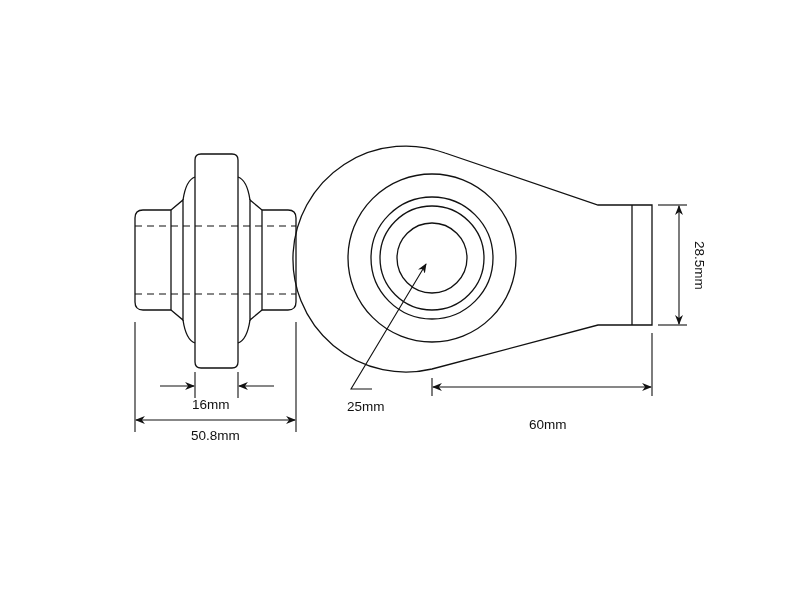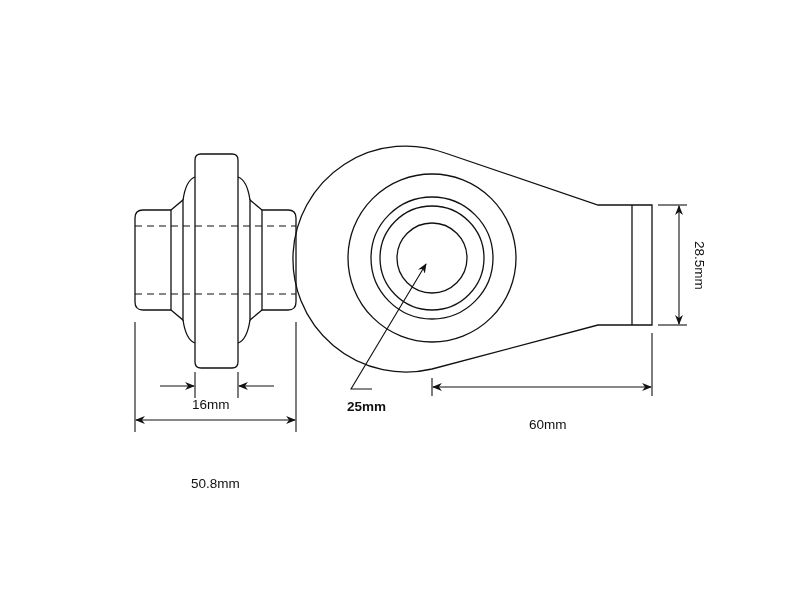--- a/index.html
+++ b/index.html
@@ -70,16 +70,16 @@
     <line class="dim" x1="432" y1="378" x2="432" y2="396"></line>
     <line class="dim" x1="652" y1="333" x2="652" y2="396"></line>
     <line class="dim" x1="433" y1="387" x2="651" y2="387" marker-start="url(#ah)" marker-end="url(#ah)"></line>
     <line class="dim" x1="658" y1="205" x2="687" y2="205"></line>
     <line class="dim" x1="658" y1="325" x2="687" y2="325"></line>
     <line class="dim" x1="679" y1="206" x2="679" y2="324" marker-start="url(#ah)" marker-end="url(#ah)"></line>
   </g>
 </svg>
 
 <div class="lbl" style="left:192px; top:397px;">16mm</div>
-<div class="lbl" style="left:191px; top:428px;margin-top:48px;">50.8mm</div>
-<div class="lbl" style="left:347px; top:399px;font-weight:bold;">25mm</div>
+<div class="lbl" style="left:191px; top:428px;">50.8mm</div>
+<div class="lbl" style="left:347px; top:399px;">25mm</div>
 <div class="lbl" style="left:529px; top:417px;">60mm</div>
 <div class="lbl" style="left: 707px; top: 240.5px; transform: rotate(90deg); transform-origin: left top;">28.5mm</div>
 
 </body></html>

